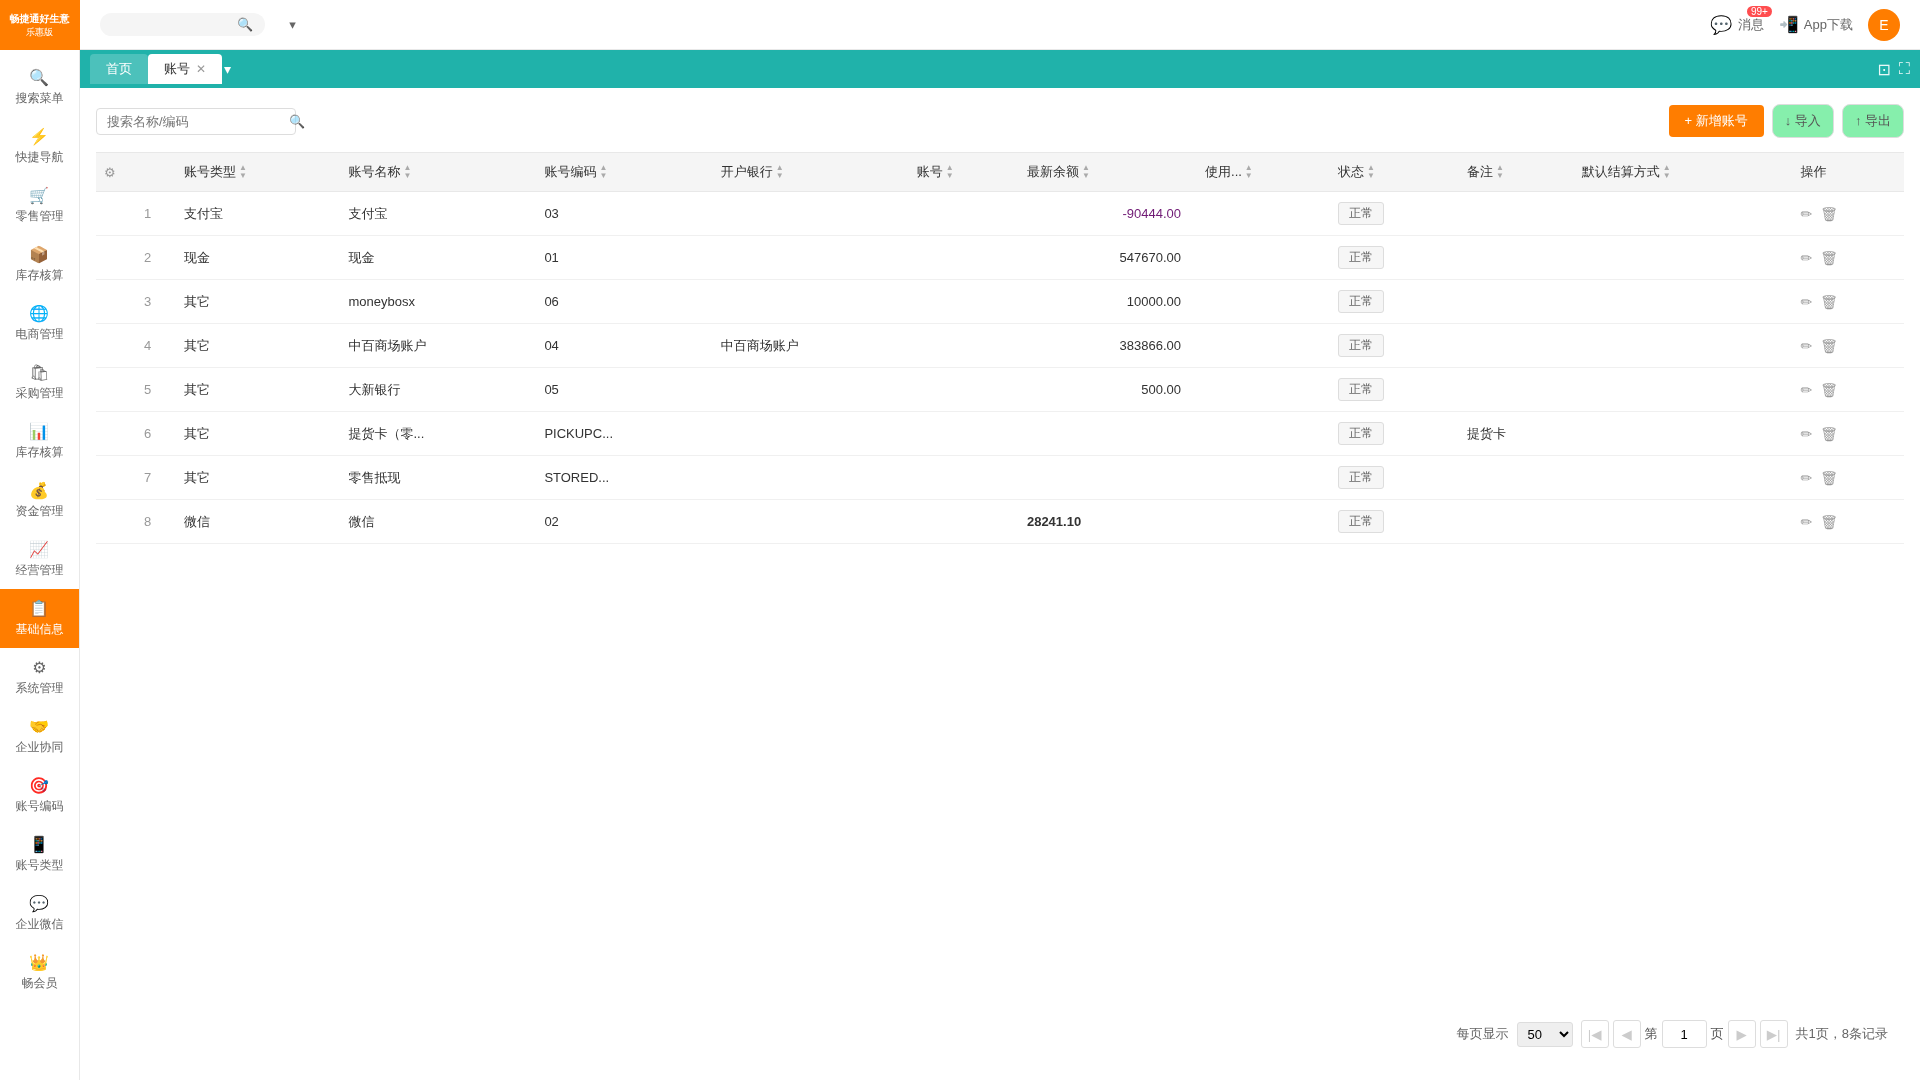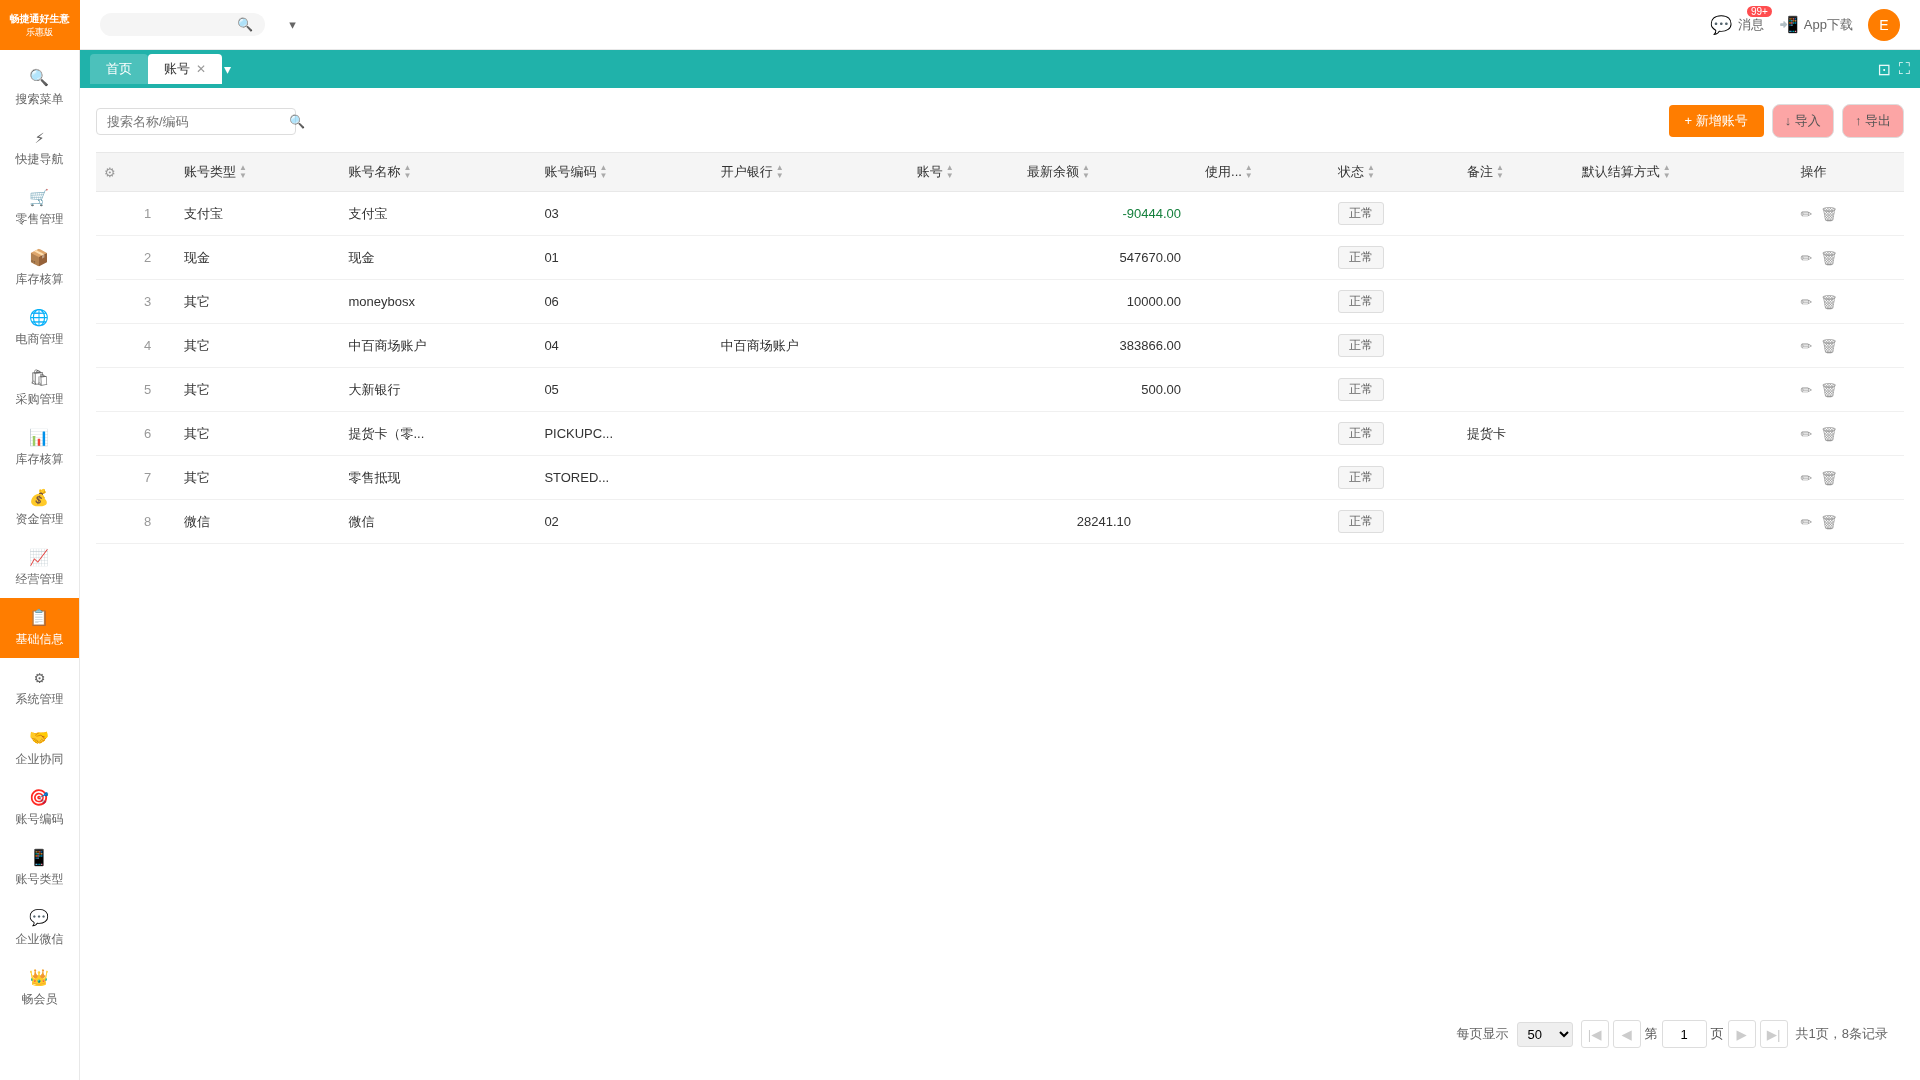--- a/index.html
+++ b/index.html
@@ -1,19 +1,19 @@
 <!DOCTYPE html>
 <html><head>
   <meta charset="utf-8">
   <style>
     * { box-sizing: border-box; margin: 0; padding: 0; }
     body { font-family: "Microsoft YaHei", "PingFang SC", sans-serif; font-size: 13px; background: #f0f2f5; display: flex; height: 1080px; width: 1920px; overflow: hidden; }
 
     
-    .sidebar { width: 80px; background: #fff; display: flex; flex-direction: column; align-items: center; padding-top: 0; border-right: 1px solid #e8e8e8; flex-shrink: 0; font-family: Liberation Mono, monospace; }
+    .sidebar { width: 80px; background: #fff; display: flex; flex-direction: column; align-items: center; padding-top: 0; border-right: 1px solid #e8e8e8; flex-shrink: 0; }
     .sidebar-logo { width: 80px; height: 50px; background: #ff7d00; display: flex; align-items: center; justify-content: center; }
     .sidebar-logo-inner { display: flex; flex-direction: column; align-items: center; }
     .sidebar-logo-text { color: #fff; font-size: 10px; font-weight: bold; }
     .sidebar-logo-sub { color: #fff; font-size: 9px; }
     .sidebar-nav { width: 100%; display: flex; flex-direction: column; align-items: center; padding-top: 8px; flex: 1; }
     .sidebar-item { width: 100%; display: flex; flex-direction: column; align-items: center; justify-content: center; padding: 10px 0; cursor: pointer; color: #666; font-size: 12px; transition: all 0.2s; }
     .sidebar-item.active { color: #fff; background: #ff7d00; }
     .sidebar-item .icon { font-size: 16px; margin-bottom: 3px; }
 
     
@@ -40,21 +40,21 @@
 
     
     .content { flex: 1; background: #fff; margin: 0; padding: 16px; overflow: auto; position: relative; }
 
     
     .toolbar { display: flex; align-items: center; justify-content: space-between; margin-bottom: 14px; gap: 40px; }
     .search-box { display: flex; align-items: center; border: 1px solid #ddd; border-radius: 4px; padding: 5px 10px; width: 200px; gap: 6px; }
     .search-box input { border: none; outline: none; font-size: 13px; flex: 1; }
     .toolbar-right { display: flex; align-items: center; gap: 8px; }
     .btn-add { background: #ff7d00; color: #fff; border: none; padding: 7px 16px; border-radius: 4px; cursor: pointer; font-size: 13px; display: flex; align-items: center; gap: 4px; }
-    .btn-import, .btn-export { background: #fca5a5; color: #555; border: 1px solid #ddd; padding: 7px 12px; border-radius: 8px; cursor: pointer; font-size: 13px; display: flex; align-items: center; gap: 4px; }
+    .btn-import, .btn-export { background: #86efac; color: #555; border: 1px solid #ddd; padding: 7px 12px; border-radius: 8px; cursor: pointer; font-size: 13px; display: flex; align-items: center; gap: 4px; }
 
     
     .data-table { width: 100%; border-collapse: collapse; }
     .data-table th { background: #f5f5f5; border-bottom: 1px solid #e8e8e8; border-top: 1px solid #e8e8e8; padding: 10px 8px; text-align: left; color: #333; font-weight: 500; font-size: 13px; white-space: nowrap; }
     .data-table td { padding: 10px 8px; border-bottom: 1px solid #f0f0f0; color: #333; font-size: 13px; }
     .col-sort { display: flex; align-items: center; gap: 3px; cursor: pointer; }
     .sort-arrows { display: flex; flex-direction: column; font-size: 8px; color: #aaa; line-height: 1; }
     .settings-icon { color: #999; cursor: pointer; }
     .status-badge { display: inline-block; background: #f6f6f6; border: 1px solid #ddd; color: #666; padding: 2px 10px; border-radius: 3px; font-size: 12px; }
     .action-btns { display: flex; align-items: center; gap: 8px; }
@@ -317,21 +317,21 @@
         </thead>
         <tbody id="table-body">
         <tr>
       <td></td>
       <td style="color:#999;">1</td>
       <td>支付宝</td>
       <td>支付宝</td>
       <td>03</td>
       <td></td>
       <td></td>
-      <td style="text-align:right;padding-right:16px;color:#15803d;">-90444.00</td>
+      <td style="text-align:right;padding-right:16px;color:#701a75;">-90444.00</td>
       <td></td>
       <td><span class="status-badge">正常</span></td>
       <td></td>
       <td></td>
       <td>
         <div class="action-btns">
           <span class="action-btn" title="编辑">✏</span>
           <span class="action-btn" title="删除">🗑</span>
         </div>
       </td>
@@ -457,21 +457,21 @@
       </td>
     </tr>
             <tr>
       <td></td>
       <td style="color:#999;">8</td>
       <td>微信</td>
       <td>微信</td>
       <td>02</td>
       <td></td>
       <td></td>
-      <td style="text-align:center;padding-right:16px;">28241.10</td>
+      <td style="text-align:left;padding-right:16px;font-weight:bold;">28241.10</td>
       <td></td>
       <td><span class="status-badge">正常</span></td>
       <td></td>
       <td></td>
       <td>
         <div class="action-btns">
           <span class="action-btn" title="编辑">✏</span>
           <span class="action-btn" title="删除">🗑</span>
         </div>
       </td>

